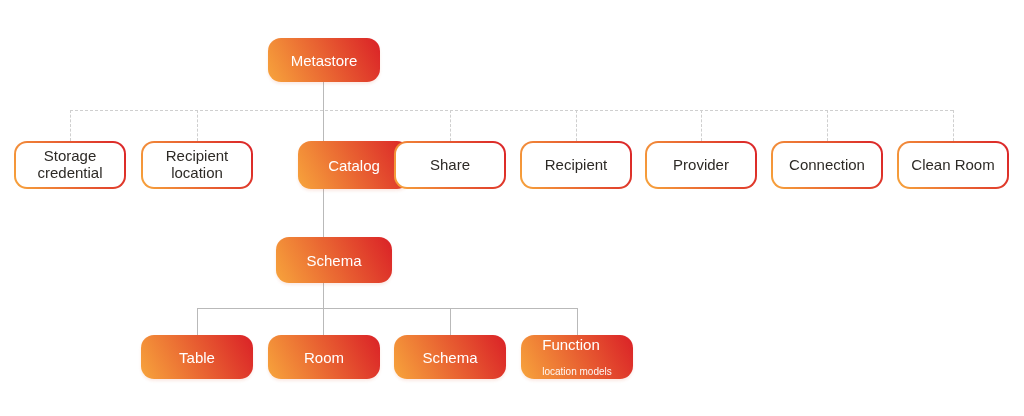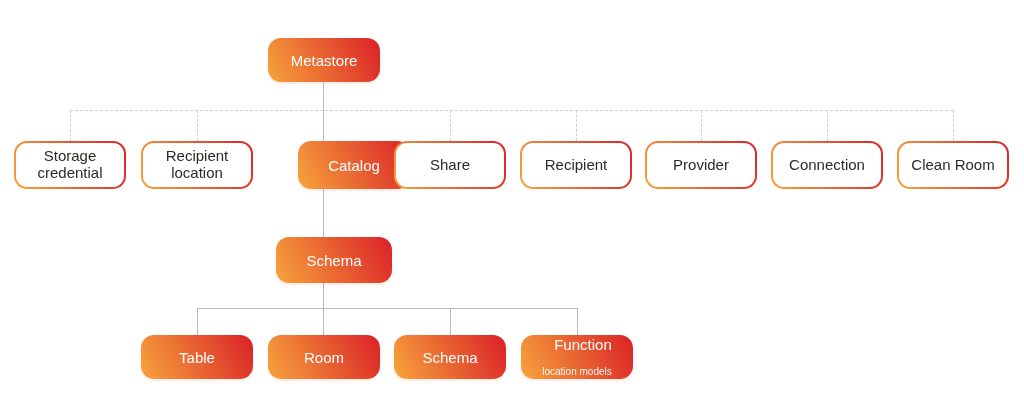--- a/index.html
+++ b/index.html
@@ -27,21 +27,21 @@
   }
   .outline{
     background:linear-gradient(63deg,var(--gradient-start),var(--gradient-end));
     padding:2px;
   }
   .outline .inner{
     background:var(--background);width:100%;height:100%;border-radius:11px;
     display:flex;align-items:center;justify-content:center;color:var(--text-dark);
     line-height:1.12;box-sizing:border-box;padding:2px 12px;
   }
-  .stack{display:flex;flex-direction:column;align-items:flex-end;line-height:1.1;gap:12px;}
+  .stack{display:flex;flex-direction:column;align-items:flex-start;line-height:1.1;gap:12px;}
   .sublabel{font-size:10px;opacity:0.95;}
   .vline{position:absolute;width:1px;background:var(--connector-solid);z-index:1;}
   .hline{position:absolute;height:1px;background:var(--connector-solid);z-index:1;}
   .dash-h{position:absolute;height:0;border-top:1px dashed var(--connector-dashed);z-index:1;}
   .dash-v{position:absolute;width:0;border-left:1px dashed var(--connector-dashed);z-index:1;}
 </style>
 </head>
 <body>
 
 <div class="canvas">

